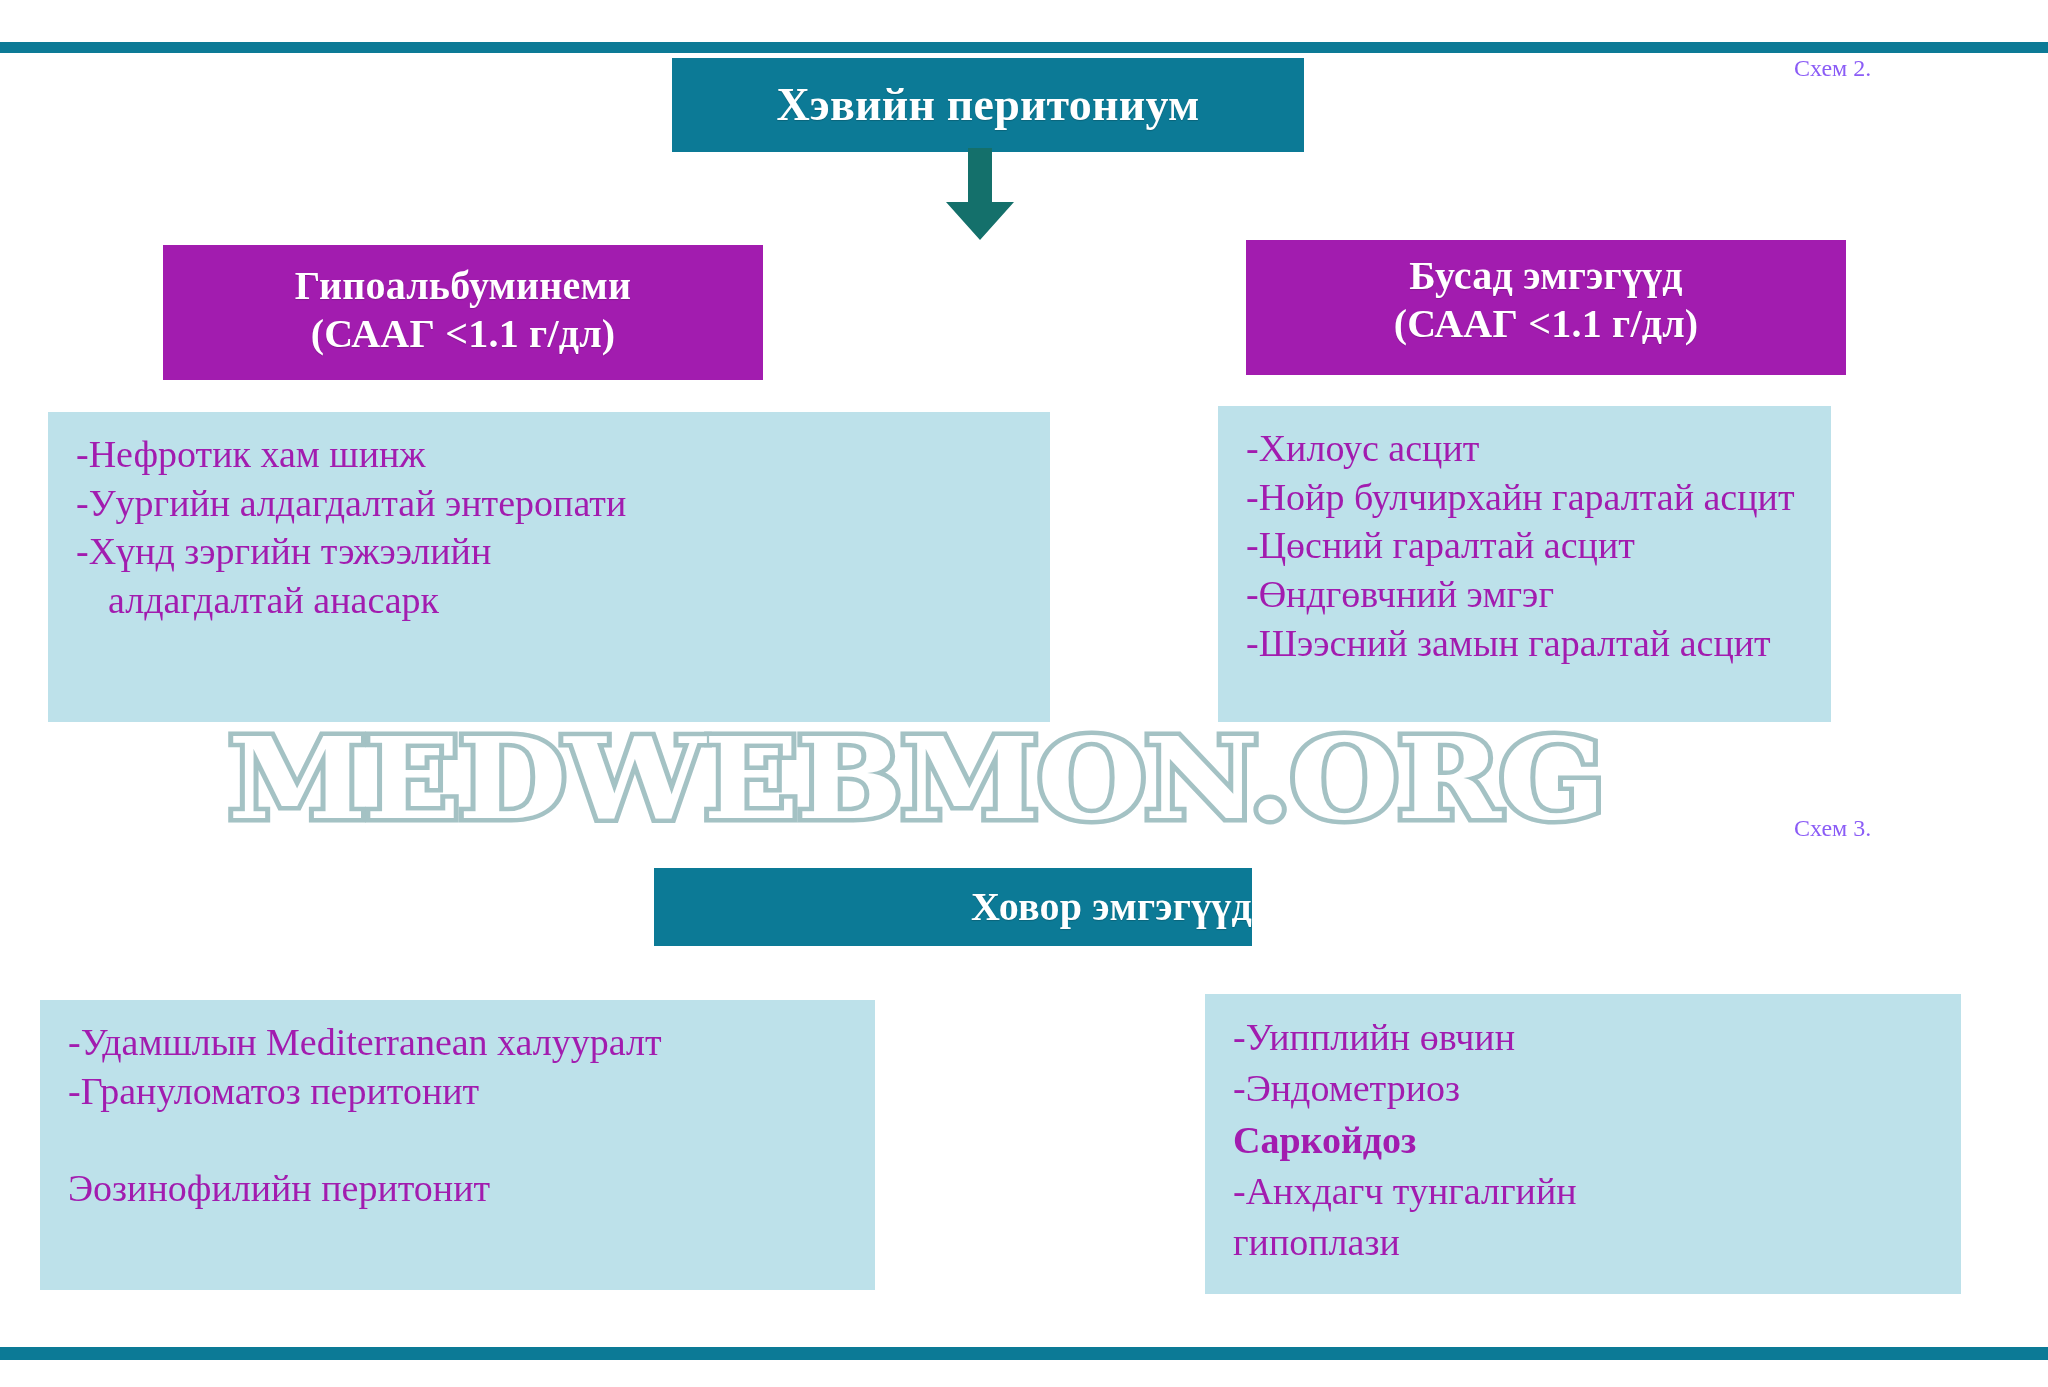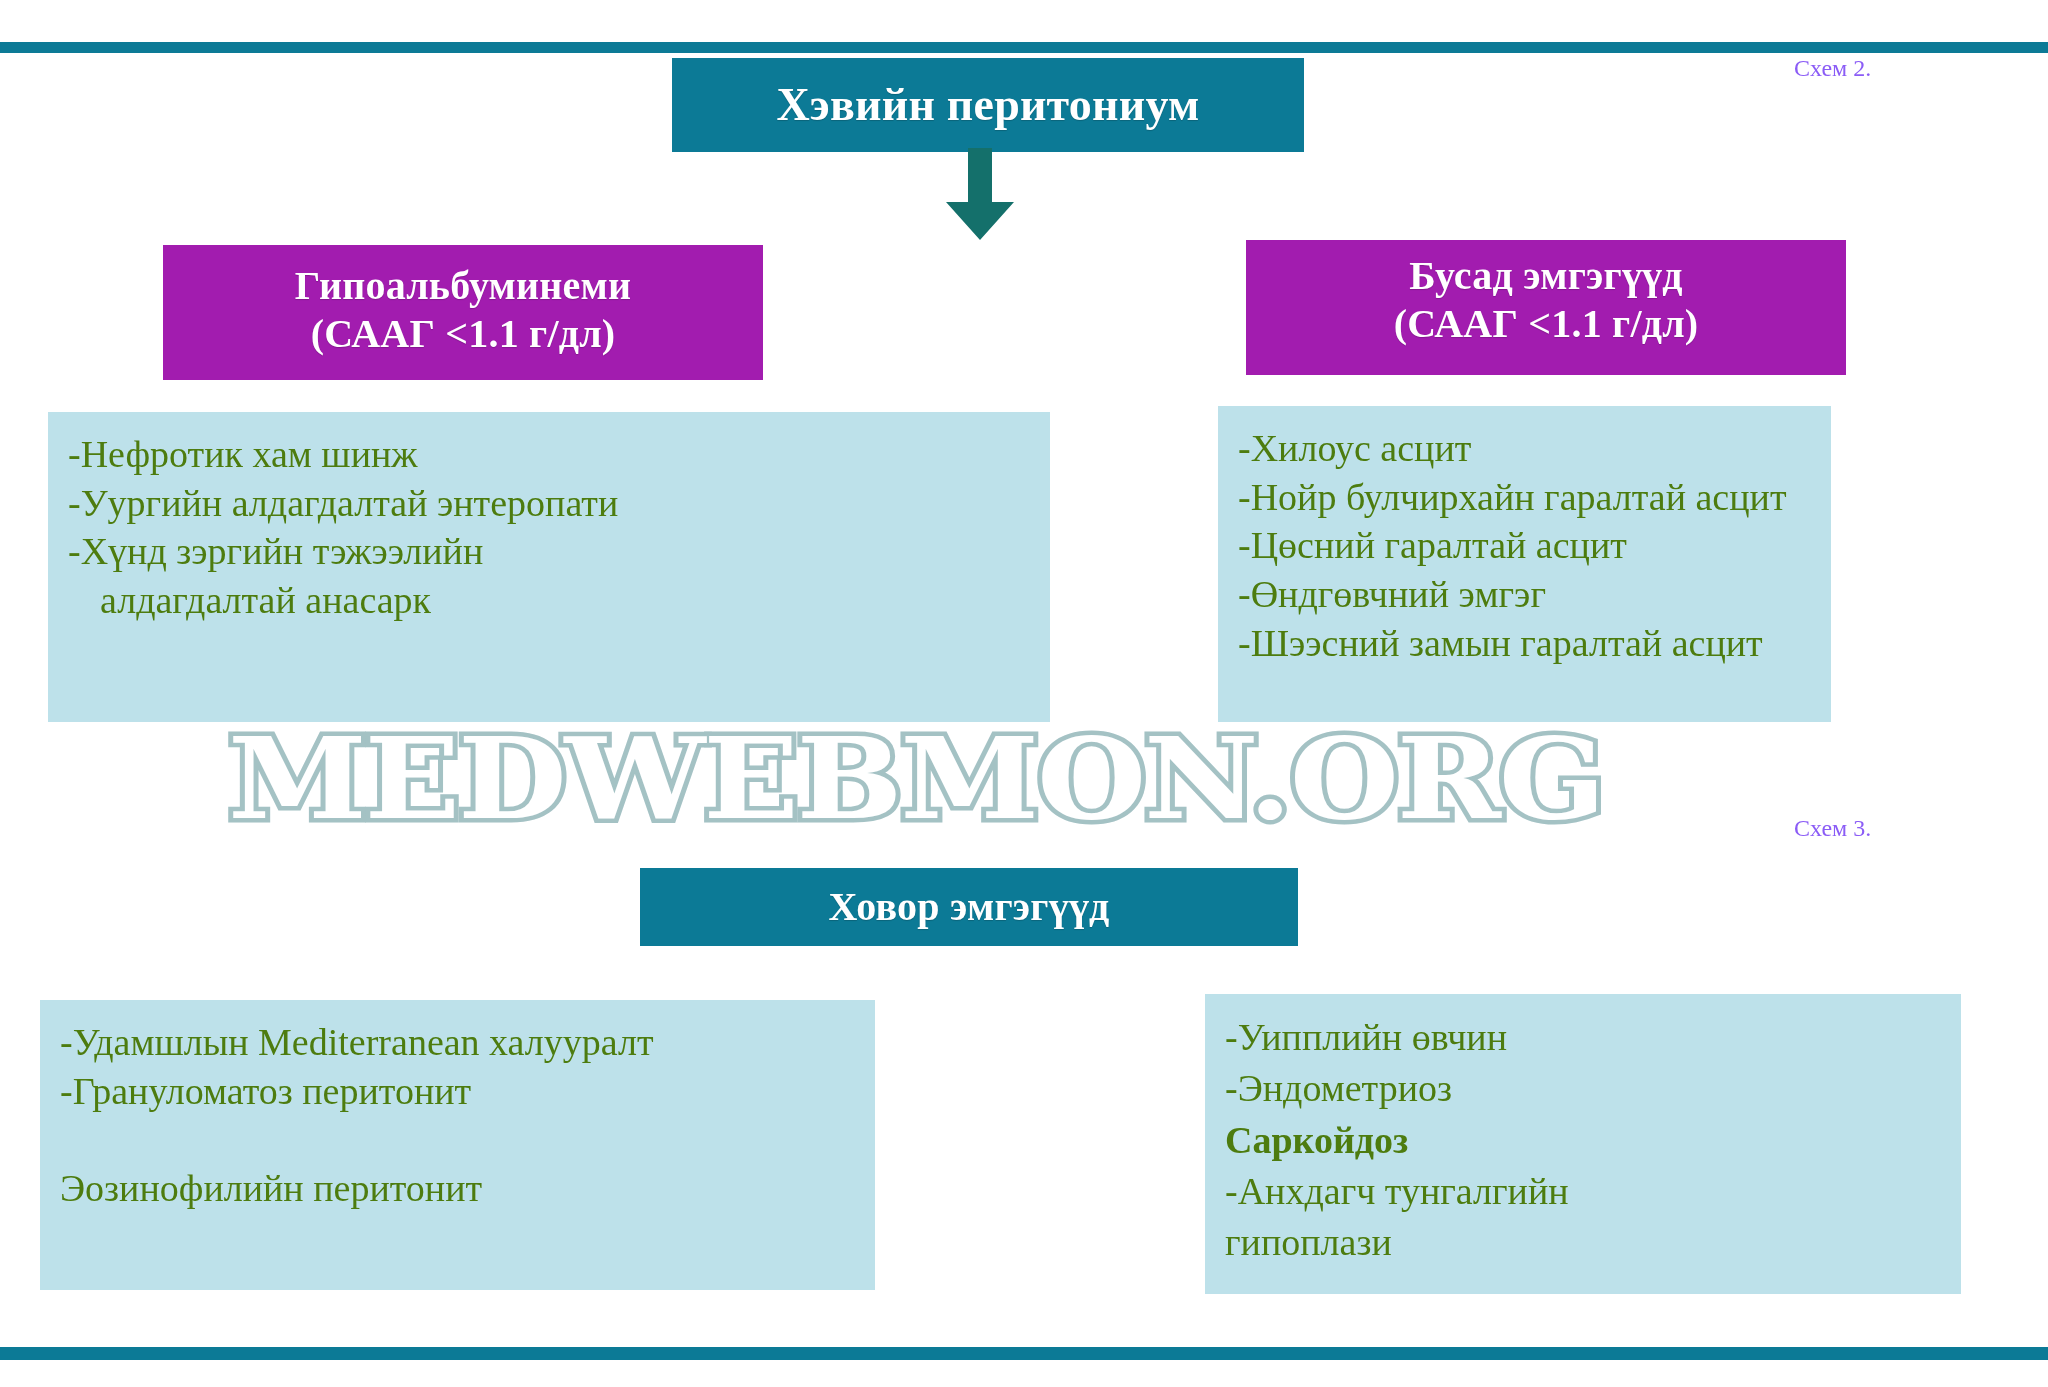--- a/index.html
+++ b/index.html
@@ -57,41 +57,42 @@
     font-size: 40px;
     padding-bottom: 6px;
   }
   #box-other {
     left: 1246px; top: 240px;
     width: 600px; height: 135px;
     font-size: 40px;
     padding-bottom: 16px;
   }
   #box-rare {
-    left: 640px; top: 868px;
-    width: 658px; height: 78px;
+    left: 654px; top: 868px;
+    width: 598px; height: 78px;
     font-size: 40px;
+    align-items: flex-end;
   }
 
   
   #arrow-down {
     position: absolute;
     left: 944px;
     top: 148px;
     width: 72px;
     height: 92px;
   }
 
   
   .content-box {
     position: absolute;
     background: #bde1ea;
-    color: #4d7c0f;
+    color: #a21caf;
     box-sizing: border-box;
-    padding: 18px 22px 18px 20px;
+    padding: 18px 22px 18px 28px;
     font-size: 38px;
     line-height: 1.28;
   }
   #panel-hypo  { left: 48px;   top: 412px;  width: 1002px; height: 310px; }
   #panel-other { left: 1218px; top: 406px;  width: 613px;  height: 316px; }
   #panel-rare-left  { left: 40px;   top: 1000px; width: 835px; height: 290px; }
   #panel-rare-right { left: 1205px; top: 994px;  width: 756px; height: 300px; }
 
   .content-box .line { white-space: pre; }
   .content-box .line.blank { visibility: hidden; }

